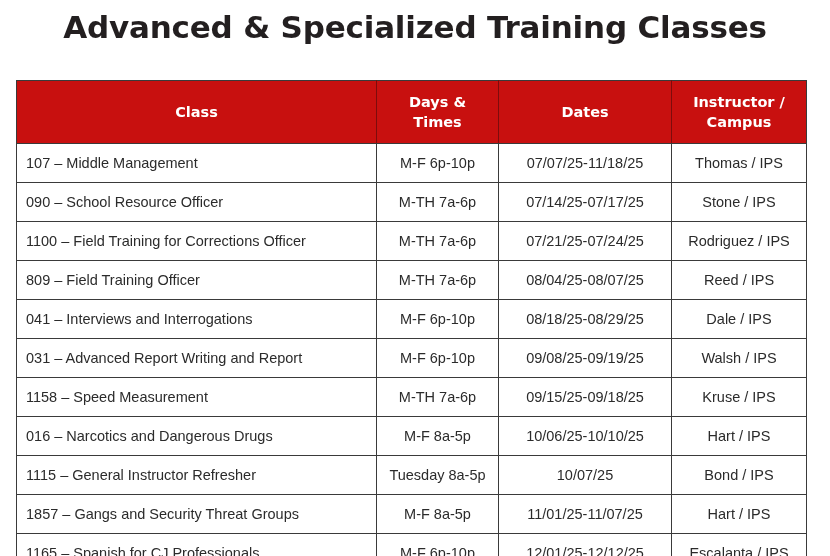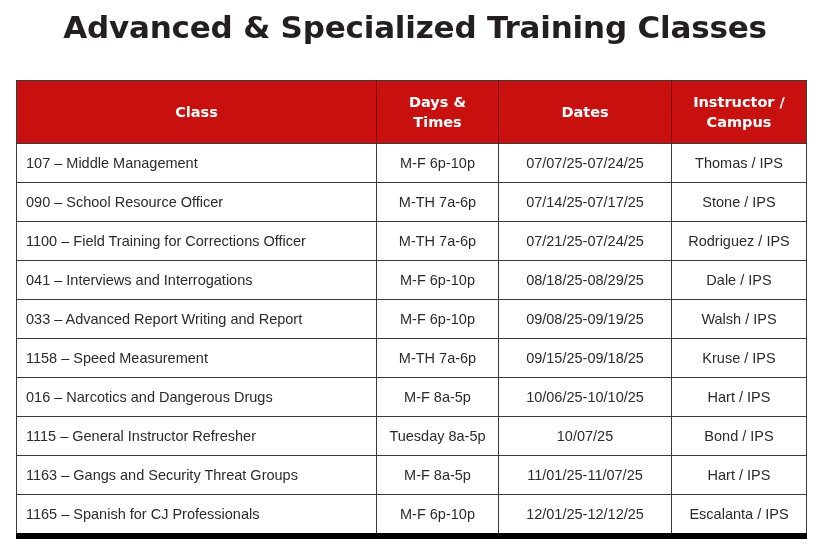--- a/index.html
+++ b/index.html
@@ -126,43 +126,49 @@
           <th>
             <span>Instructor /</span><br>
             <span>Campus</span>
           </th>
         </tr>
       </thead>
       <tbody id="table-body">
           <tr>
             <td class="cell-class">107 – Middle Management</td>
             <td class="cell-days">M-F 6p-10p</td>
-            <td class="cell-dates">07/07/25-07/24/25</td>
+            <td class="cell-dates">07/07/25-11/18/25</td>
             <td class="cell-instructor">Thomas / IPS</td>
           </tr>
           <tr>
             <td class="cell-class">090 – School Resource Officer</td>
             <td class="cell-days">M-TH 7a-6p</td>
             <td class="cell-dates">07/14/25-07/17/25</td>
             <td class="cell-instructor">Stone / IPS</td>
           </tr>
           <tr>
             <td class="cell-class">1100 – Field Training for Corrections Officer</td>
             <td class="cell-days">M-TH 7a-6p</td>
             <td class="cell-dates">07/21/25-07/24/25</td>
             <td class="cell-instructor">Rodriguez / IPS</td>
           </tr>
           <tr>
+            <td class="cell-class">809 – Field Training Officer</td>
+            <td class="cell-days">M-TH 7a-6p</td>
+            <td class="cell-dates">08/04/25-08/07/25</td>
+            <td class="cell-instructor">Reed / IPS</td>
+          </tr>
+          <tr>
             <td class="cell-class">041 – Interviews and Interrogations</td>
             <td class="cell-days">M-F 6p-10p</td>
             <td class="cell-dates">08/18/25-08/29/25</td>
             <td class="cell-instructor">Dale / IPS</td>
           </tr>
           <tr>
-            <td class="cell-class">033 – Advanced Report Writing and Report</td>
+            <td class="cell-class">031 – Advanced Report Writing and Report</td>
             <td class="cell-days">M-F 6p-10p</td>
             <td class="cell-dates">09/08/25-09/19/25</td>
             <td class="cell-instructor">Walsh / IPS</td>
           </tr>
           <tr>
             <td class="cell-class">1158 – Speed Measurement</td>
             <td class="cell-days">M-TH 7a-6p</td>
             <td class="cell-dates">09/15/25-09/18/25</td>
             <td class="cell-instructor">Kruse / IPS</td>
           </tr>
@@ -172,21 +178,21 @@
             <td class="cell-dates">10/06/25-10/10/25</td>
             <td class="cell-instructor">Hart / IPS</td>
           </tr>
           <tr>
             <td class="cell-class">1115 – General Instructor Refresher</td>
             <td class="cell-days">Tuesday 8a-5p</td>
             <td class="cell-dates">10/07/25</td>
             <td class="cell-instructor">Bond / IPS</td>
           </tr>
           <tr>
-            <td class="cell-class">1163 – Gangs and Security Threat Groups</td>
+            <td class="cell-class">1857 – Gangs and Security Threat Groups</td>
             <td class="cell-days">M-F 8a-5p</td>
             <td class="cell-dates">11/01/25-11/07/25</td>
             <td class="cell-instructor">Hart / IPS</td>
           </tr>
           <tr>
             <td class="cell-class">1165 – Spanish for CJ Professionals</td>
             <td class="cell-days">M-F 6p-10p</td>
             <td class="cell-dates">12/01/25-12/12/25</td>
             <td class="cell-instructor">Escalanta / IPS</td>
           </tr>

